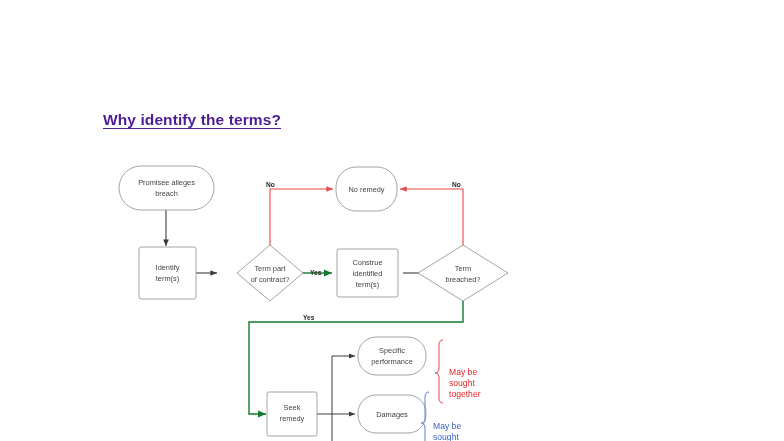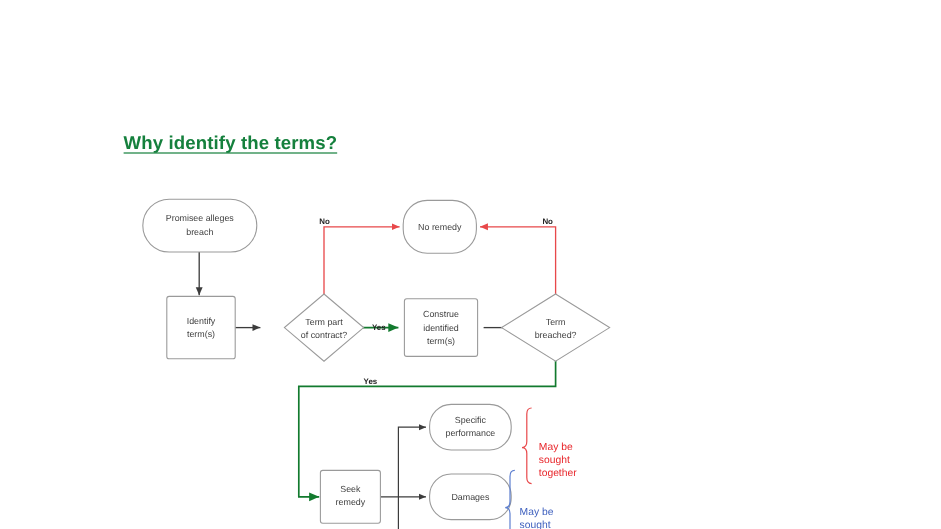--- a/index.html
+++ b/index.html
@@ -19,21 +19,21 @@
     width: 784px;
     height: 441px;
     background: #ffffff;
   }
   #page-title {
     position: absolute;
     left: 103px;
     top: 111px;
     font-size: 15.5px;
     font-weight: bold;
-    color: #15803d;
+    color: #4c1d95;
     letter-spacing: 0.1px;
     text-decoration: underline;
     text-underline-offset: 3px;
     white-space: nowrap;
   }
   #flow-svg {
     position: absolute;
     left: 0;
     top: 0;
     width: 784px;

